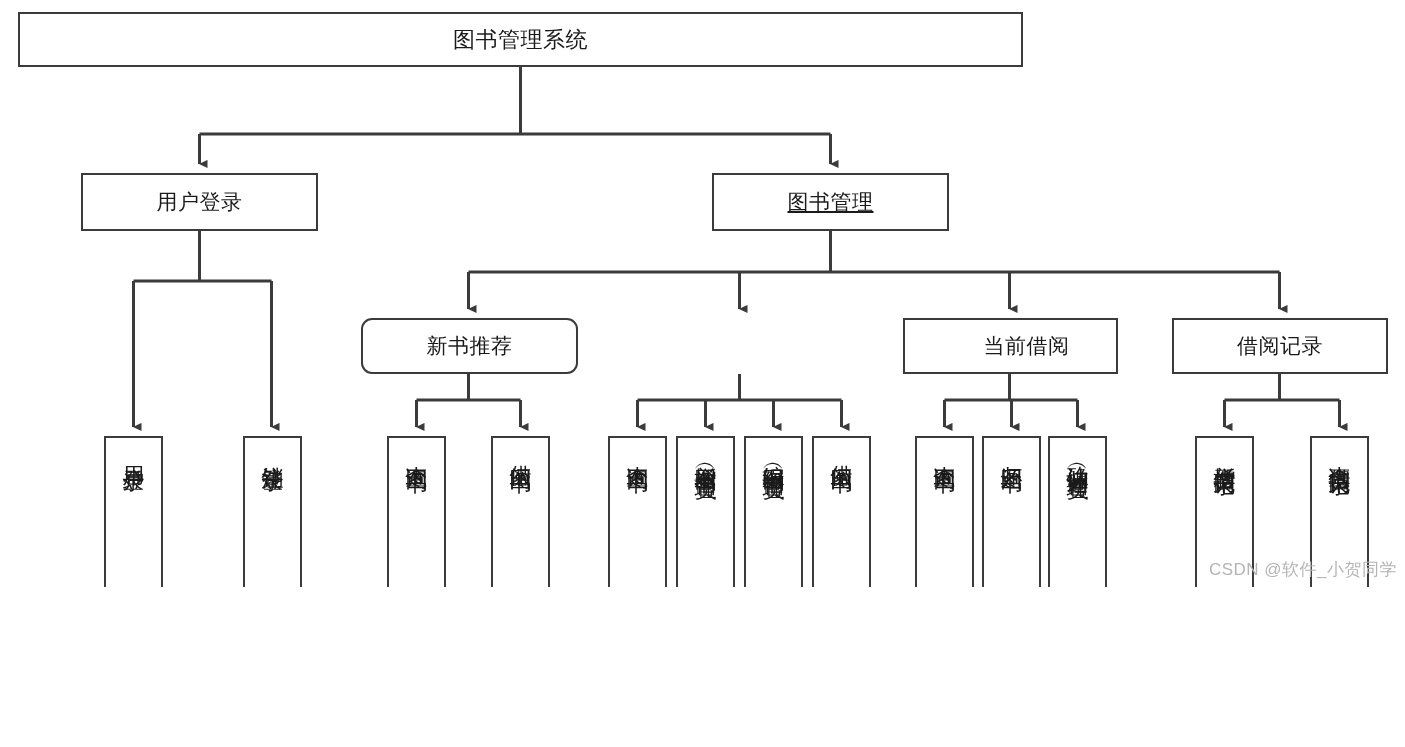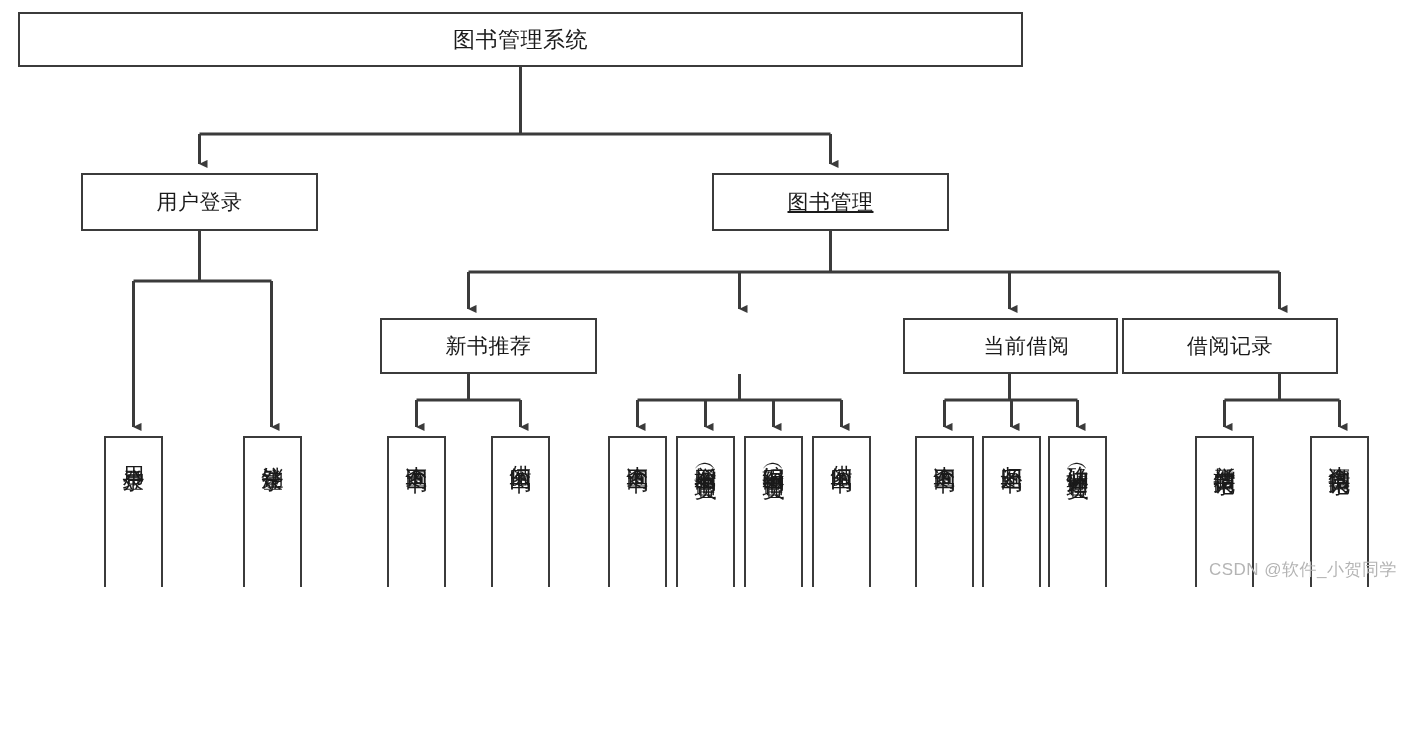--- a/index.html
+++ b/index.html
@@ -136,27 +136,27 @@
     <span class="node-label">图书管理系统</span>
   </div>
 
   <div class="node horiz" style="left:81px; top:173px; width:237px; height:58px;">
     <span class="node-label">用户登录</span>
   </div>
   <div class="node horiz" style="left:712px; top:173px; width:237px; height:58px;text-decoration:underline;">
     <span class="node-label">图书管理</span>
   </div>
 
-  <div class="node horiz" style="left:380px; top:318px; width:217px; height:56px;">
+  <div class="node horiz" style="left:361px; top:318px; width:217px; height:56px;border-radius:11px;">
     <span class="node-label">新书推荐</span>
   </div>
   <div class="node horiz" style="left:903px; top:318px; width:215px; height:56px;padding-left:32px;">
     <span class="node-label">当前借阅</span>
   </div>
-  <div class="node horiz" style="left:1122px; top:318px; width:216px; height:56px;">
+  <div class="node horiz" style="left:1172px; top:318px; width:216px; height:56px;">
     <span class="node-label">借阅记录</span>
   </div>
 
   <div class="node leaf" style="left:104px; top:436px; width:59px; height:298px;">
     <span class="node-label">用户登录</span>
   </div>
   <div class="node leaf" style="left:243px; top:436px; width:59px; height:298px;">
     <span class="node-label">注销登录</span>
   </div>
 

